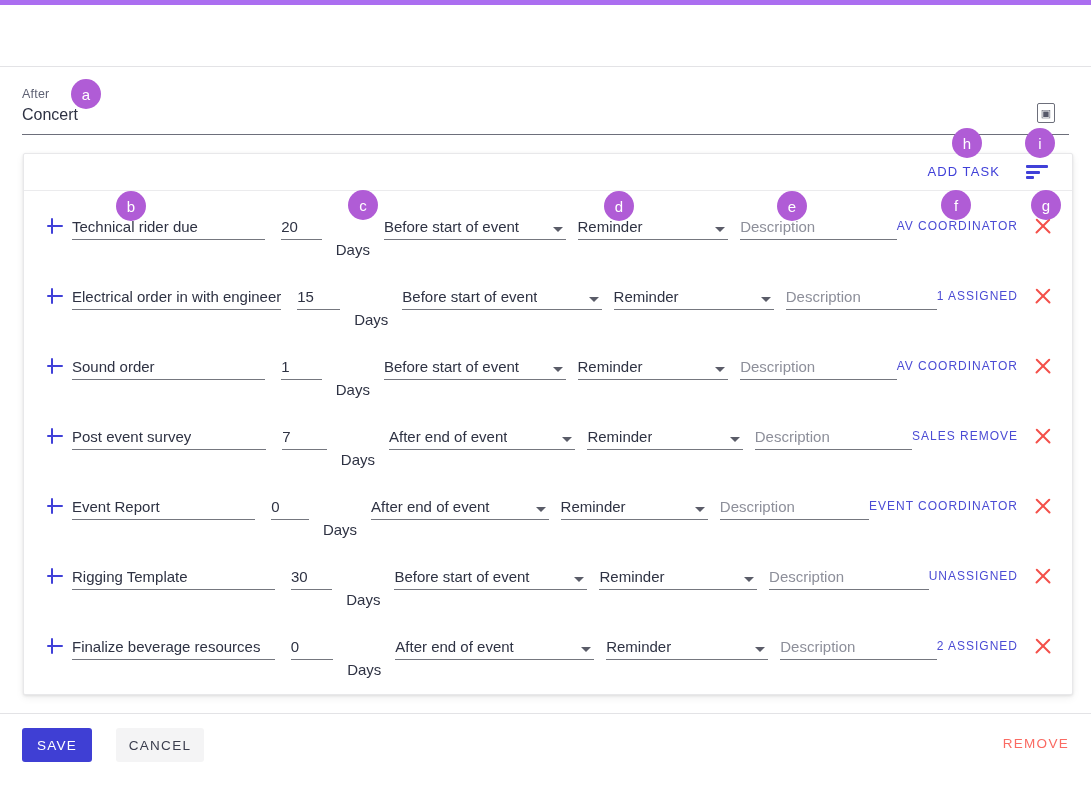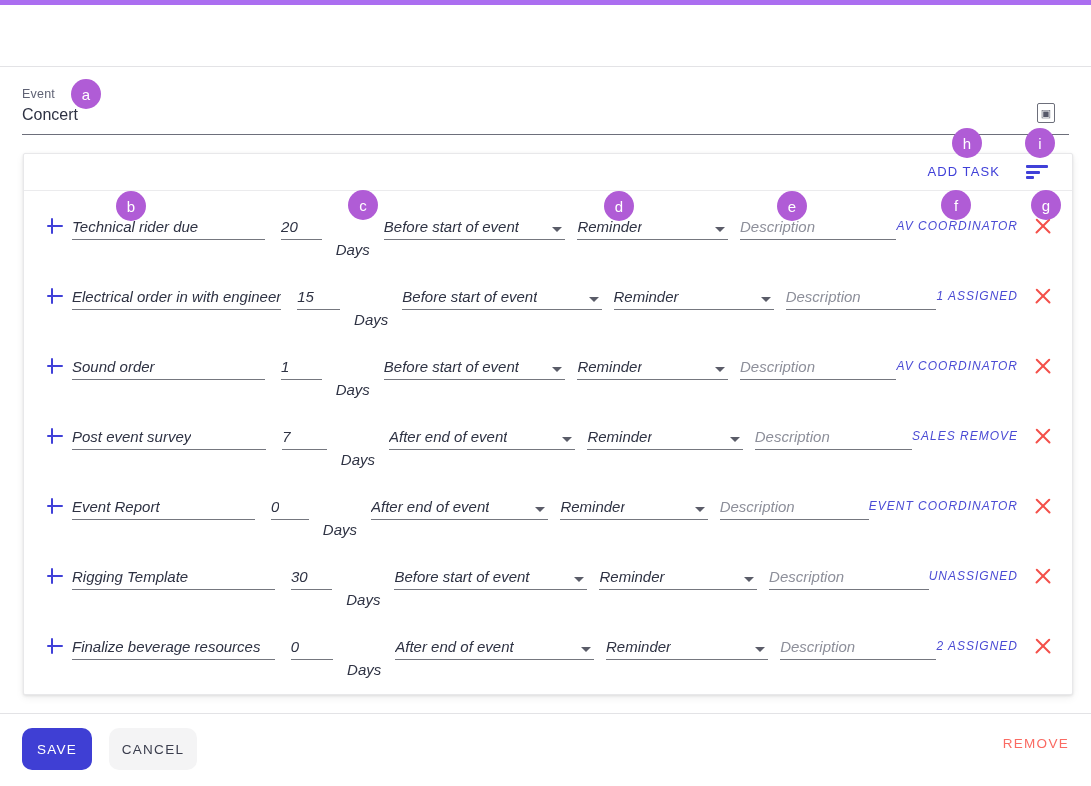--- a/index.html
+++ b/index.html
@@ -77,21 +77,21 @@
   }
   .sort-icon i {
     display:block; background:#4040d8; height:3px; border-radius:1px;
     margin-bottom:2.5px;
   }
   .sort-icon i:nth-child(1){ width:22px; }
   .sort-icon i:nth-child(2){ width:14px; }
   .sort-icon i:nth-child(3){ width:8px; }
 
   
-  .rows { position:relative; padding-top:0;font-style:italic; }
+  .rows { position:relative; padding-top:0; }
   .task-row {
     position:relative; height:70px;
     display:flex; align-items:center;
     padding-left:20px; padding-right:18px;
   }
   .plus-btn {
     width:22px; height:22px; flex:0 0 22px;
     position:relative; cursor:pointer; margin-right:4px;
   }
   .plus-btn:before, .plus-btn:after {
@@ -138,32 +138,32 @@
   }
   .del-x:before { transform:rotate(45deg); }
   .del-x:after  { transform:rotate(-45deg); }
 
   
   .footer-divider {
     position:absolute; top:713px; left:0; width:1091px; height:1px;
     background:#e3e3e6;
   }
   .btn {
-    position:absolute; height:42px;
-    border:none; border-radius:10px;
+    position:absolute; height:34px;
+    border:none; border-radius:3px;
     font-size:13.5px; letter-spacing:1.3px;
     font-family:"Liberation Sans", sans-serif;
     cursor:pointer;
   }
   .btn-save {
     top:728px; left:22px; width:70px;
     background:#3f3fd4; color:#ffffff;
   }
   .btn-cancel {
-    top:728px; left:109px; width:88px;
+    top:728px; left:116px; width:88px;
     background:#f4f4f5; color:#3a3d4d;
   }
   .btn-remove {
     position:absolute; top:736px; right:22px;
     font-size:13.5px; letter-spacing:1.3px; color:#fa6b63;
     background:none; border:none; cursor:pointer;
     font-family:"Liberation Sans", sans-serif;
   }
 
   
@@ -176,21 +176,21 @@
 </style>
 </head>
 <body>
 
 <div class="page">
 
   <div class="top-stripe"></div>
 
   <div class="title-divider"></div>
 
-  <div class="name-label">Event</div>
+  <div class="name-label">After</div>
   <div class="name-value">Concert</div>
   <div class="name-underline"></div>
 
   <div class="export-icon">
     <span class="glyph">▣</span>
   </div>
 
   <div class="task-card">
     <div class="card-header">
       <button class="add-task-btn">ADD TASK</button>

